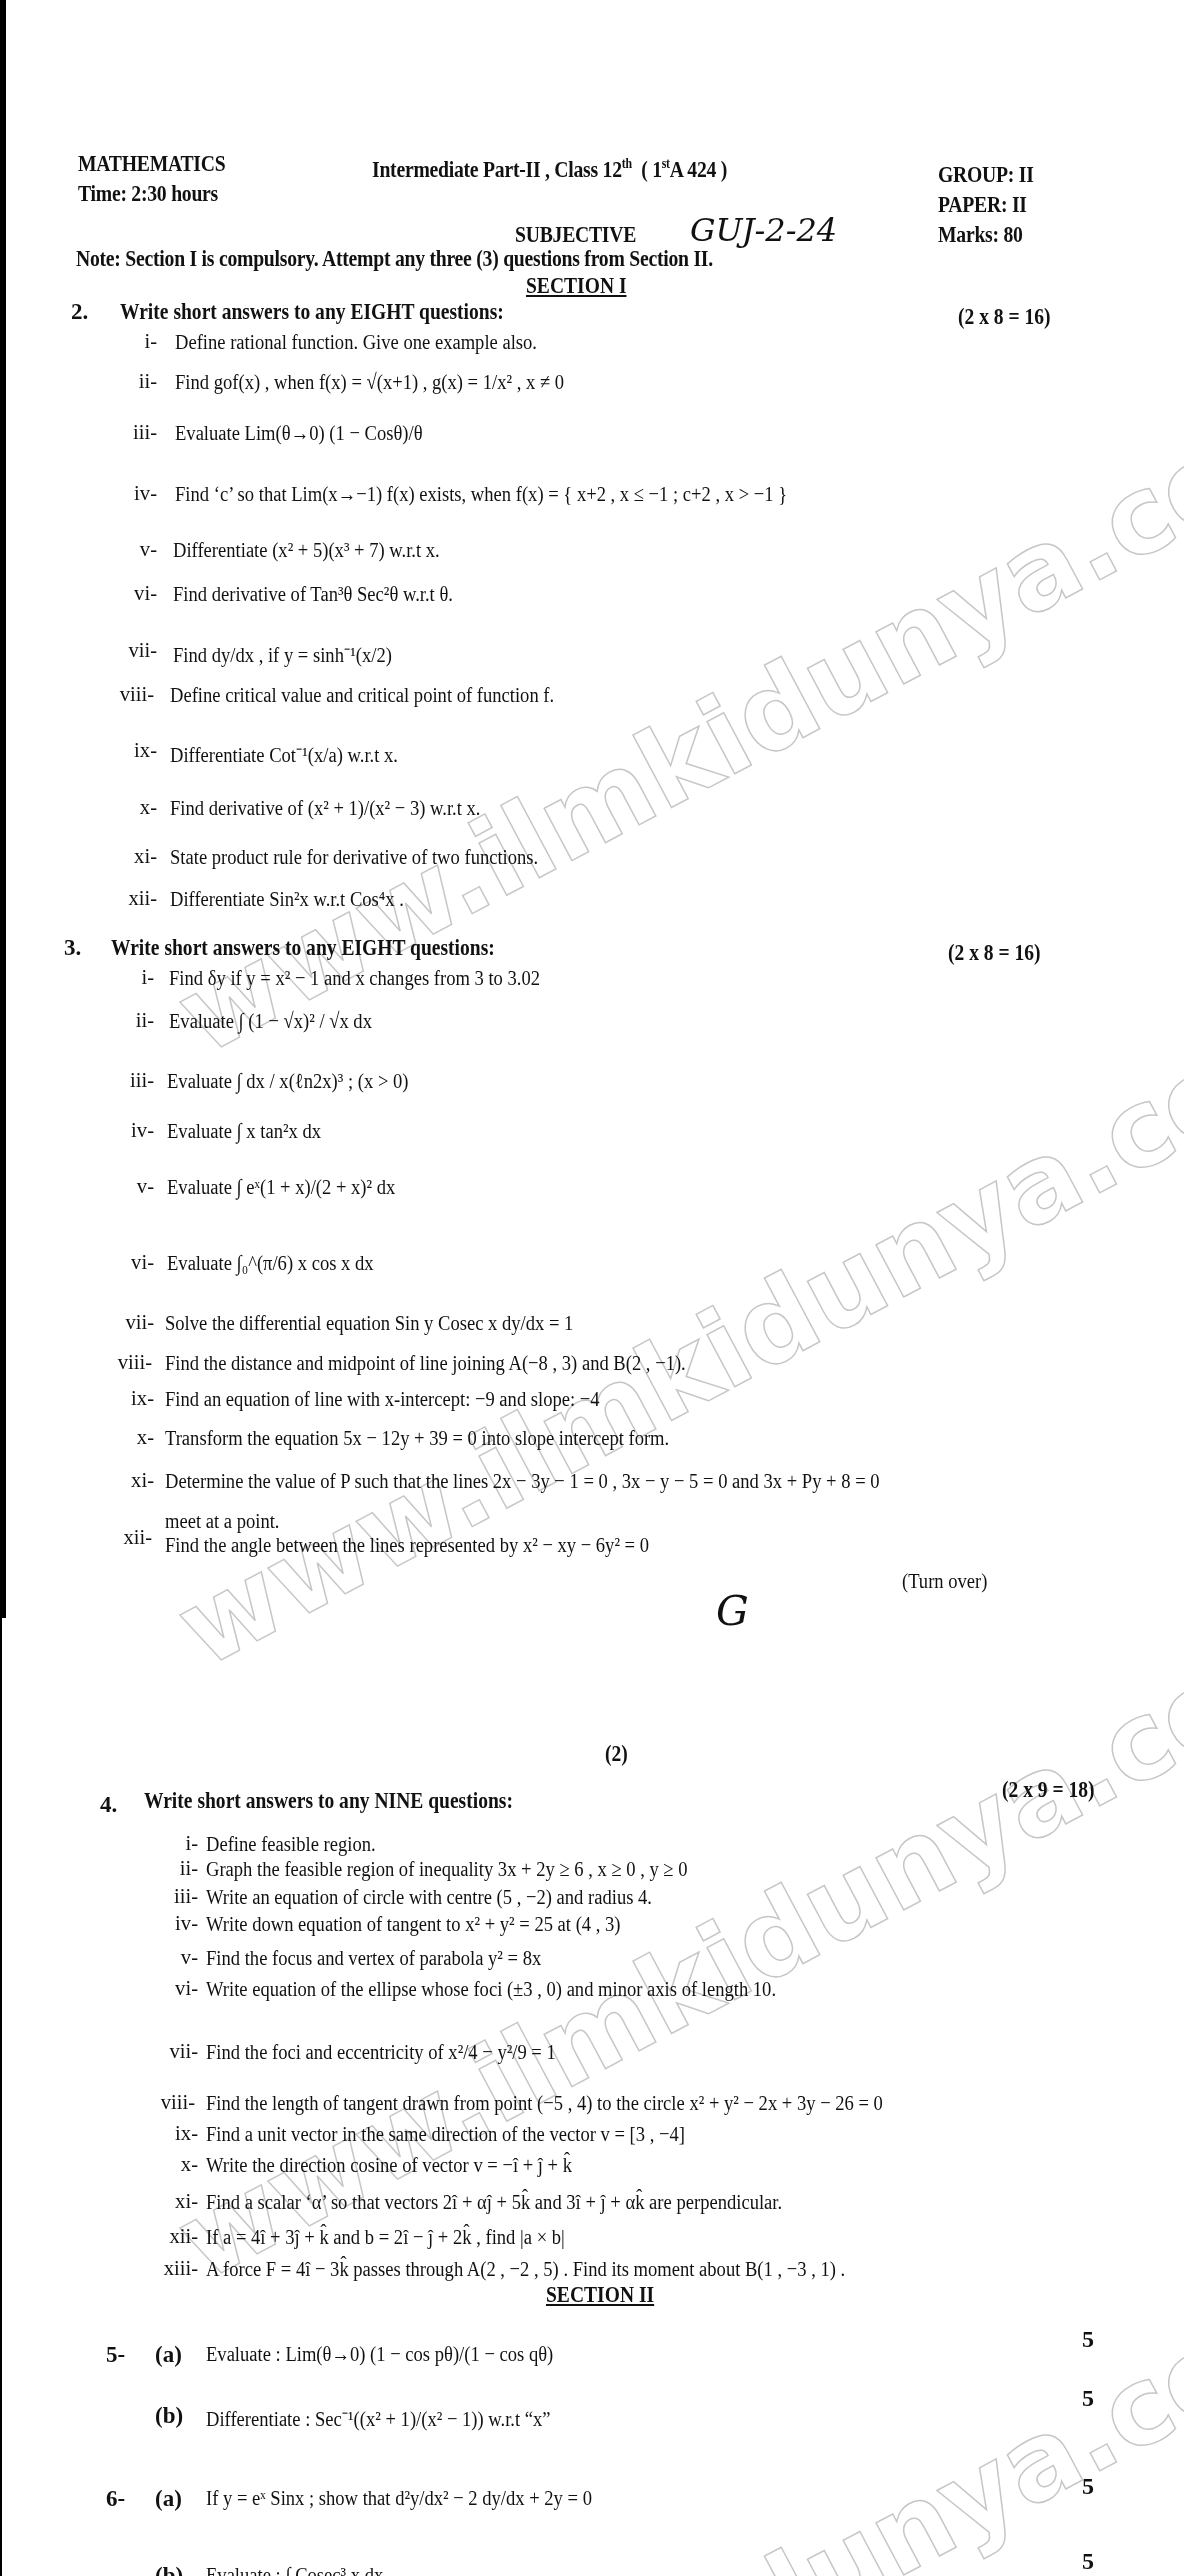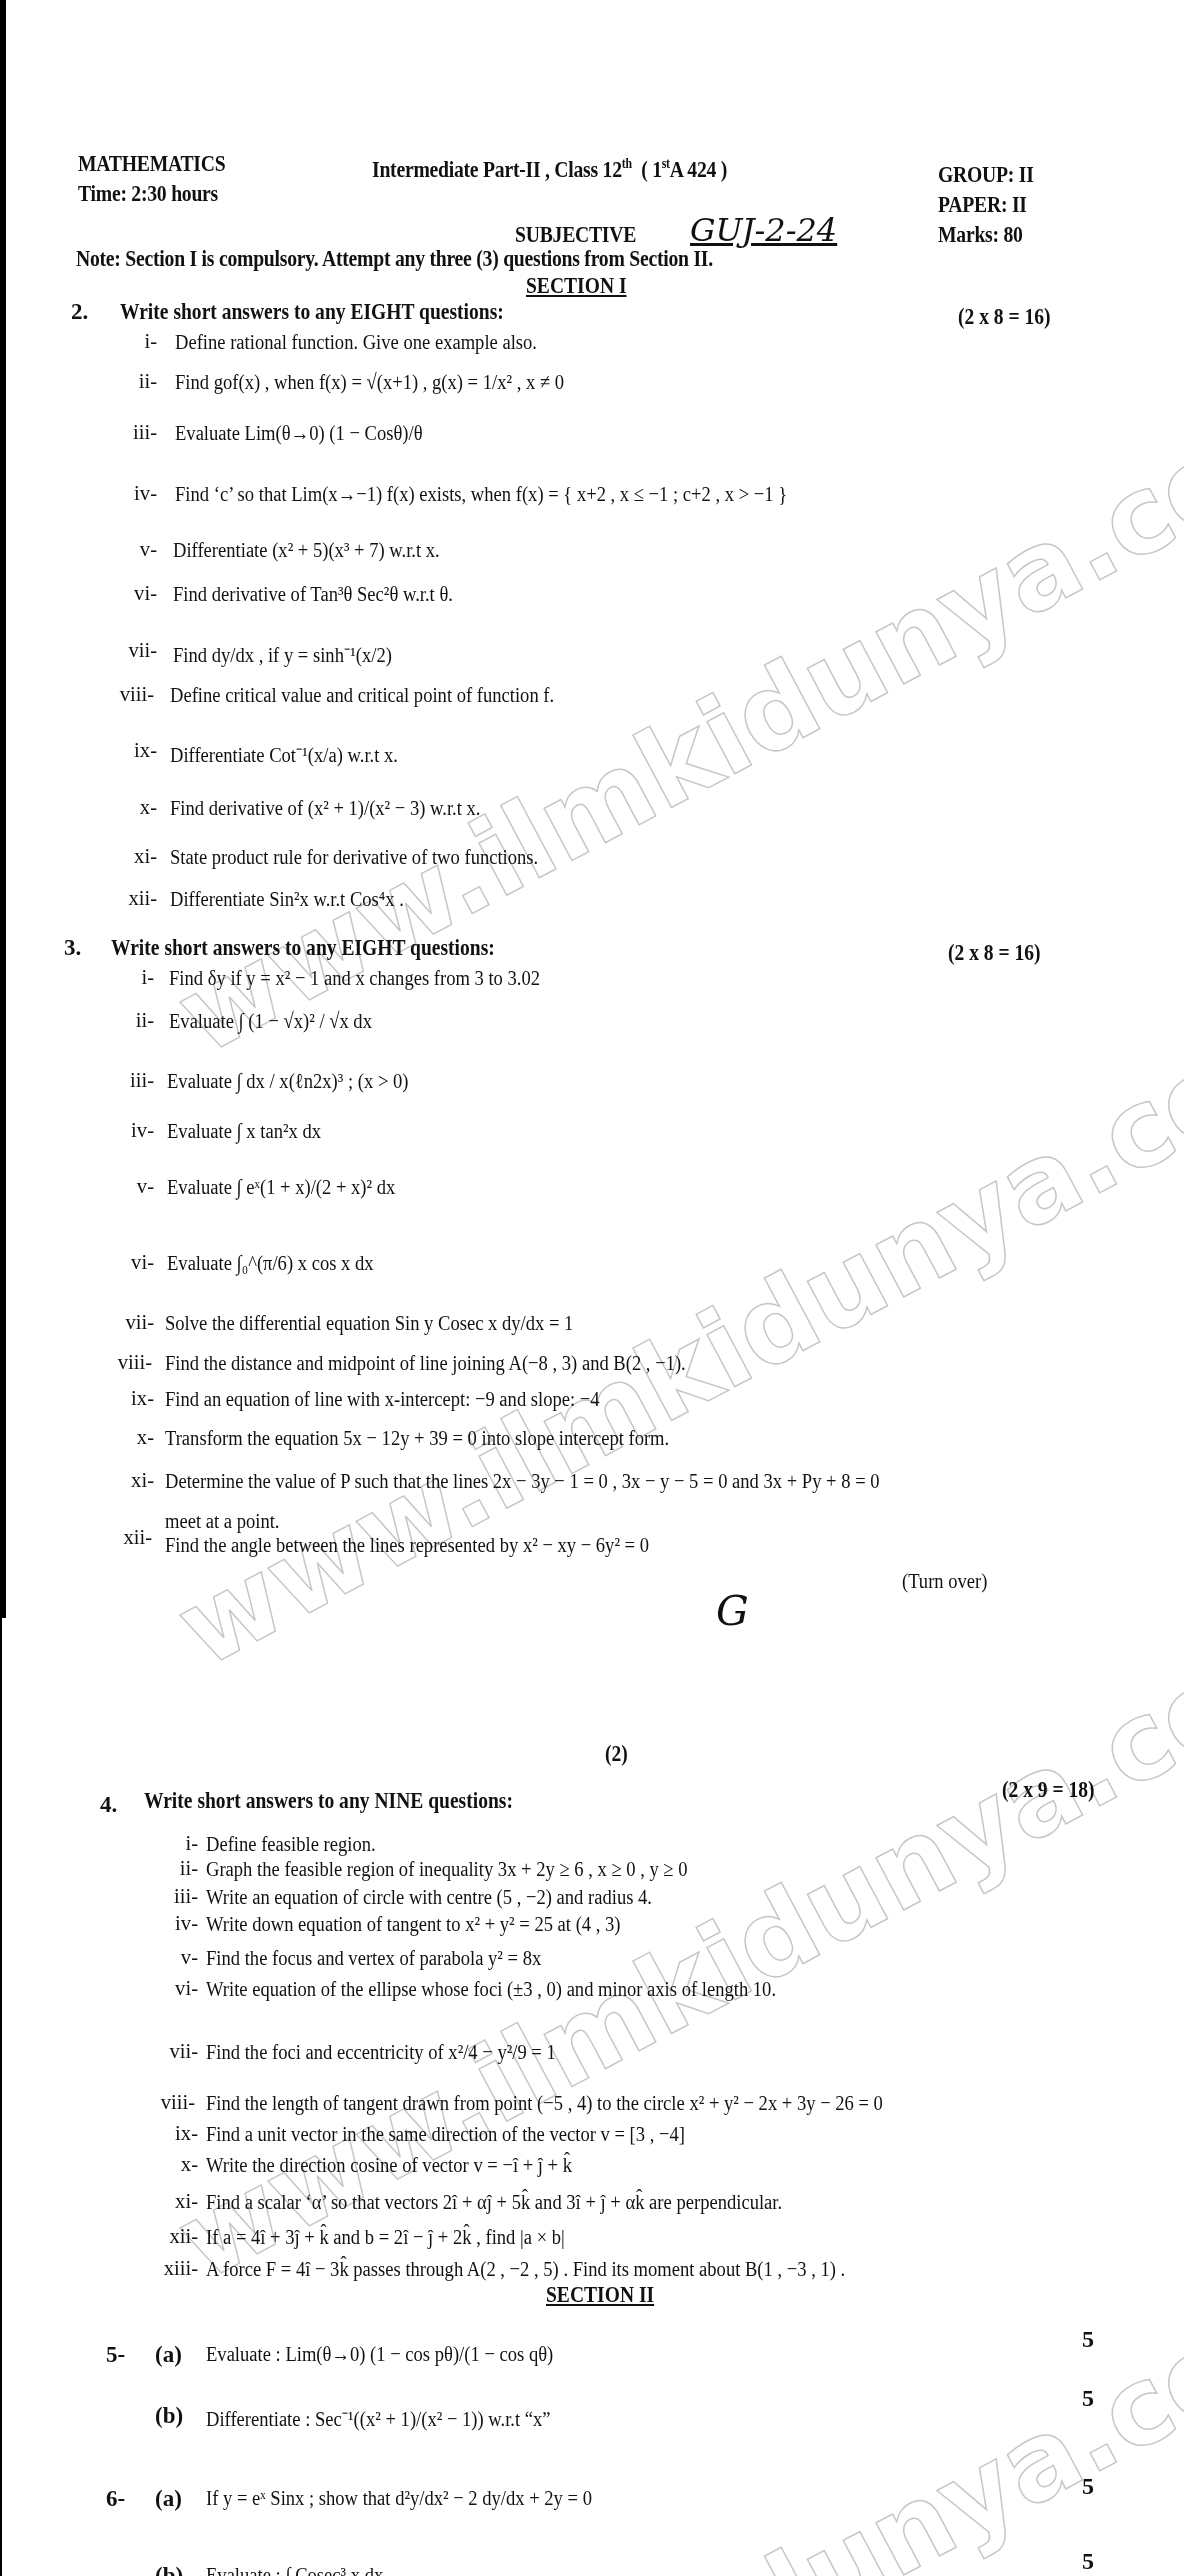--- a/index.html
+++ b/index.html
@@ -34,21 +34,21 @@
 <div class="abs hdr" style="left:78px;top:150px;">MATHEMATICS</div>
 <div class="abs hdr" style="left:78px;top:180px;">Time: 2:30 hours</div>
 <div class="abs hdr" style="left:372px;top:155px;">
   <span>Intermediate Part-II , Class 12</span><sup>th</sup>
   &nbsp;<span>( 1</span><sup>st</sup><span>A 424 )</span>
 </div>
 <div class="abs hdr" style="left:938px;top:161px;">GROUP: II</div>
 <div class="abs hdr" style="left:938px;top:191px;">PAPER: II</div>
 <div class="abs hdr" style="left:938px;top:221px;">Marks: 80</div>
 <div class="abs hdr" style="left:515px;top:221px;">SUBJECTIVE</div>
-<div class="abs handwrite" style="left:690px;top:211px;text-decoration:underline;">GUJ-2-24</div>
+<div class="abs handwrite" style="left:690px;top:211px;">GUJ-2-24</div>
 <div class="abs hdr" style="left:76px;top:245px;">Note:  Section I is compulsory.  Attempt any three (3) questions from Section II.</div>
 <div class="abs sect" style="left:526px;top:273px;">SECTION I</div>
 
 <div class="abs num" style="left:71px;top:299px;">2.</div>
 <div class="abs qhead" style="left:120px;top:299px;">Write short answers to any EIGHT questions:</div>
 <div class="abs marks" style="left:958px;top:304px;">(2 x 8 = 16)</div>
 
 <div class="abs roman" style="left:111px;top:330px;">i-</div>
 <div class="abs item" style="left:175px;top:330px;">Define rational function. Give one example also.</div>
 

